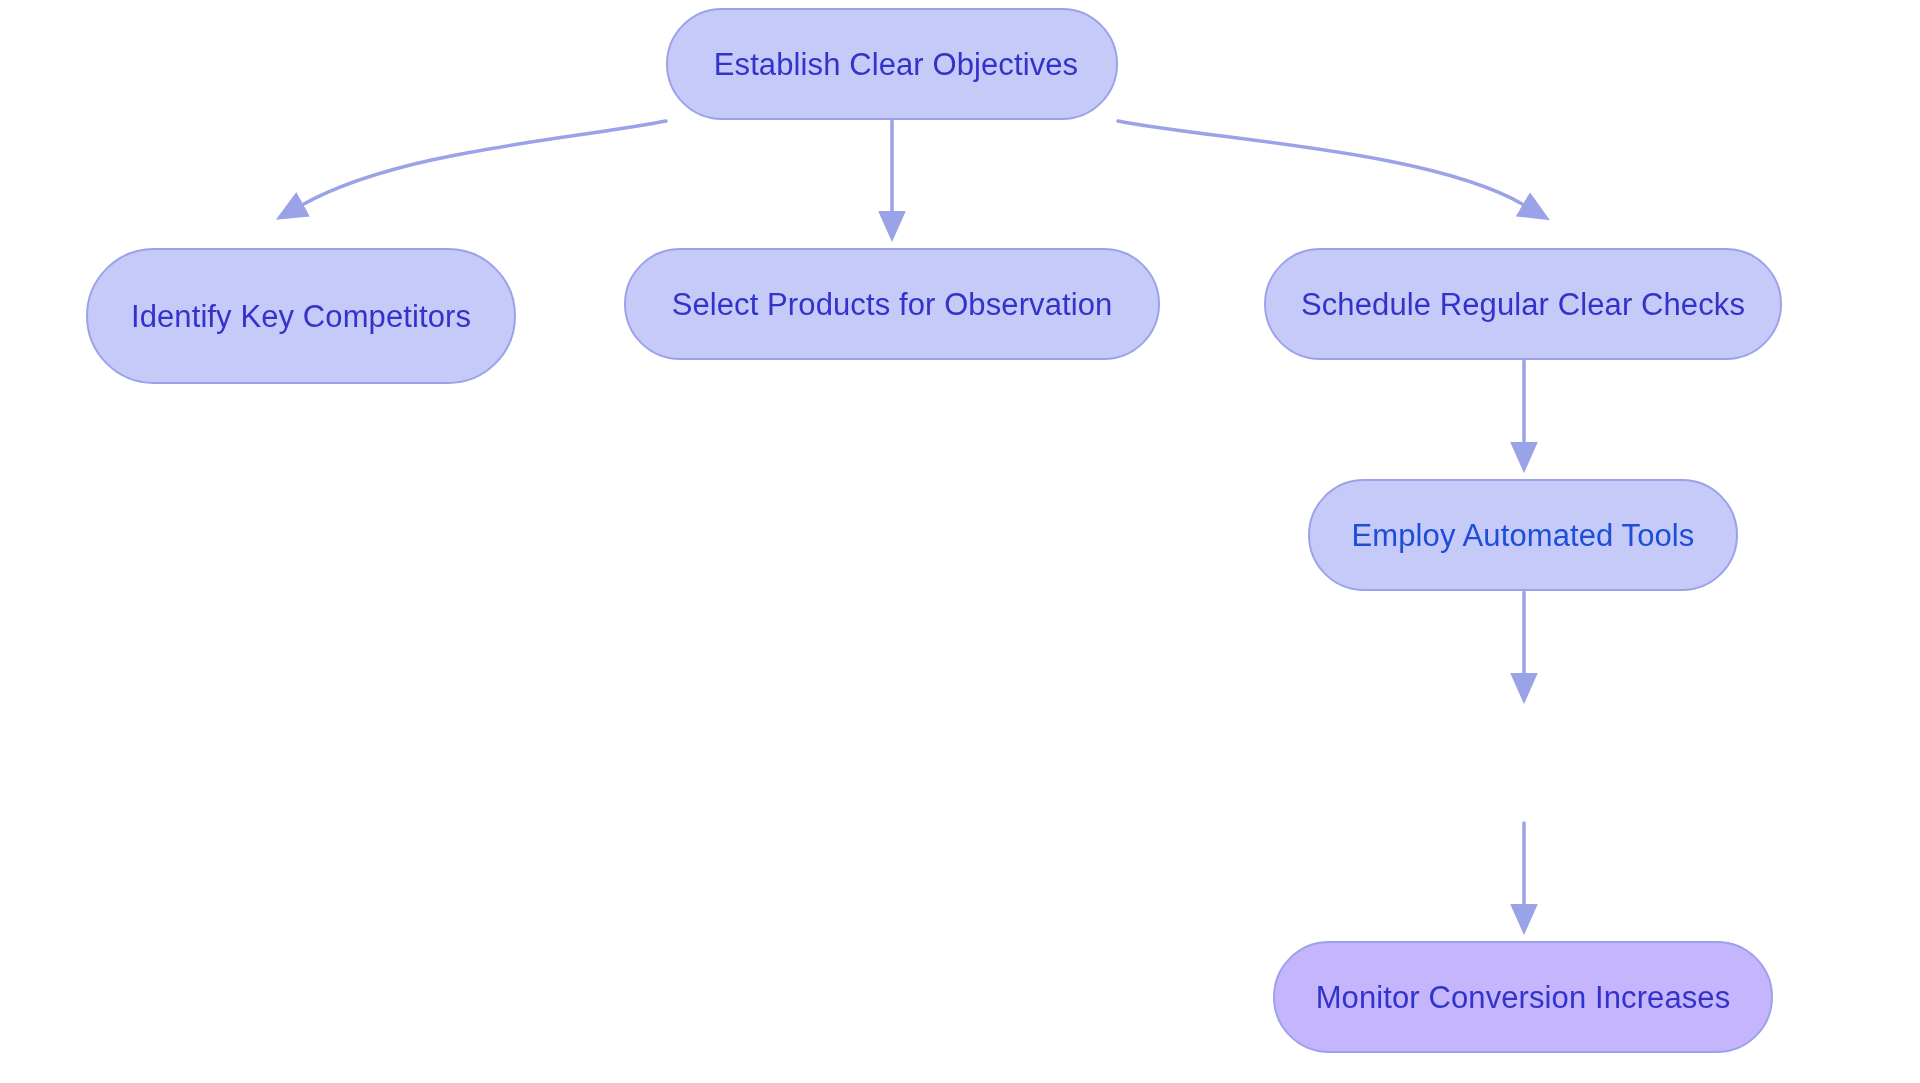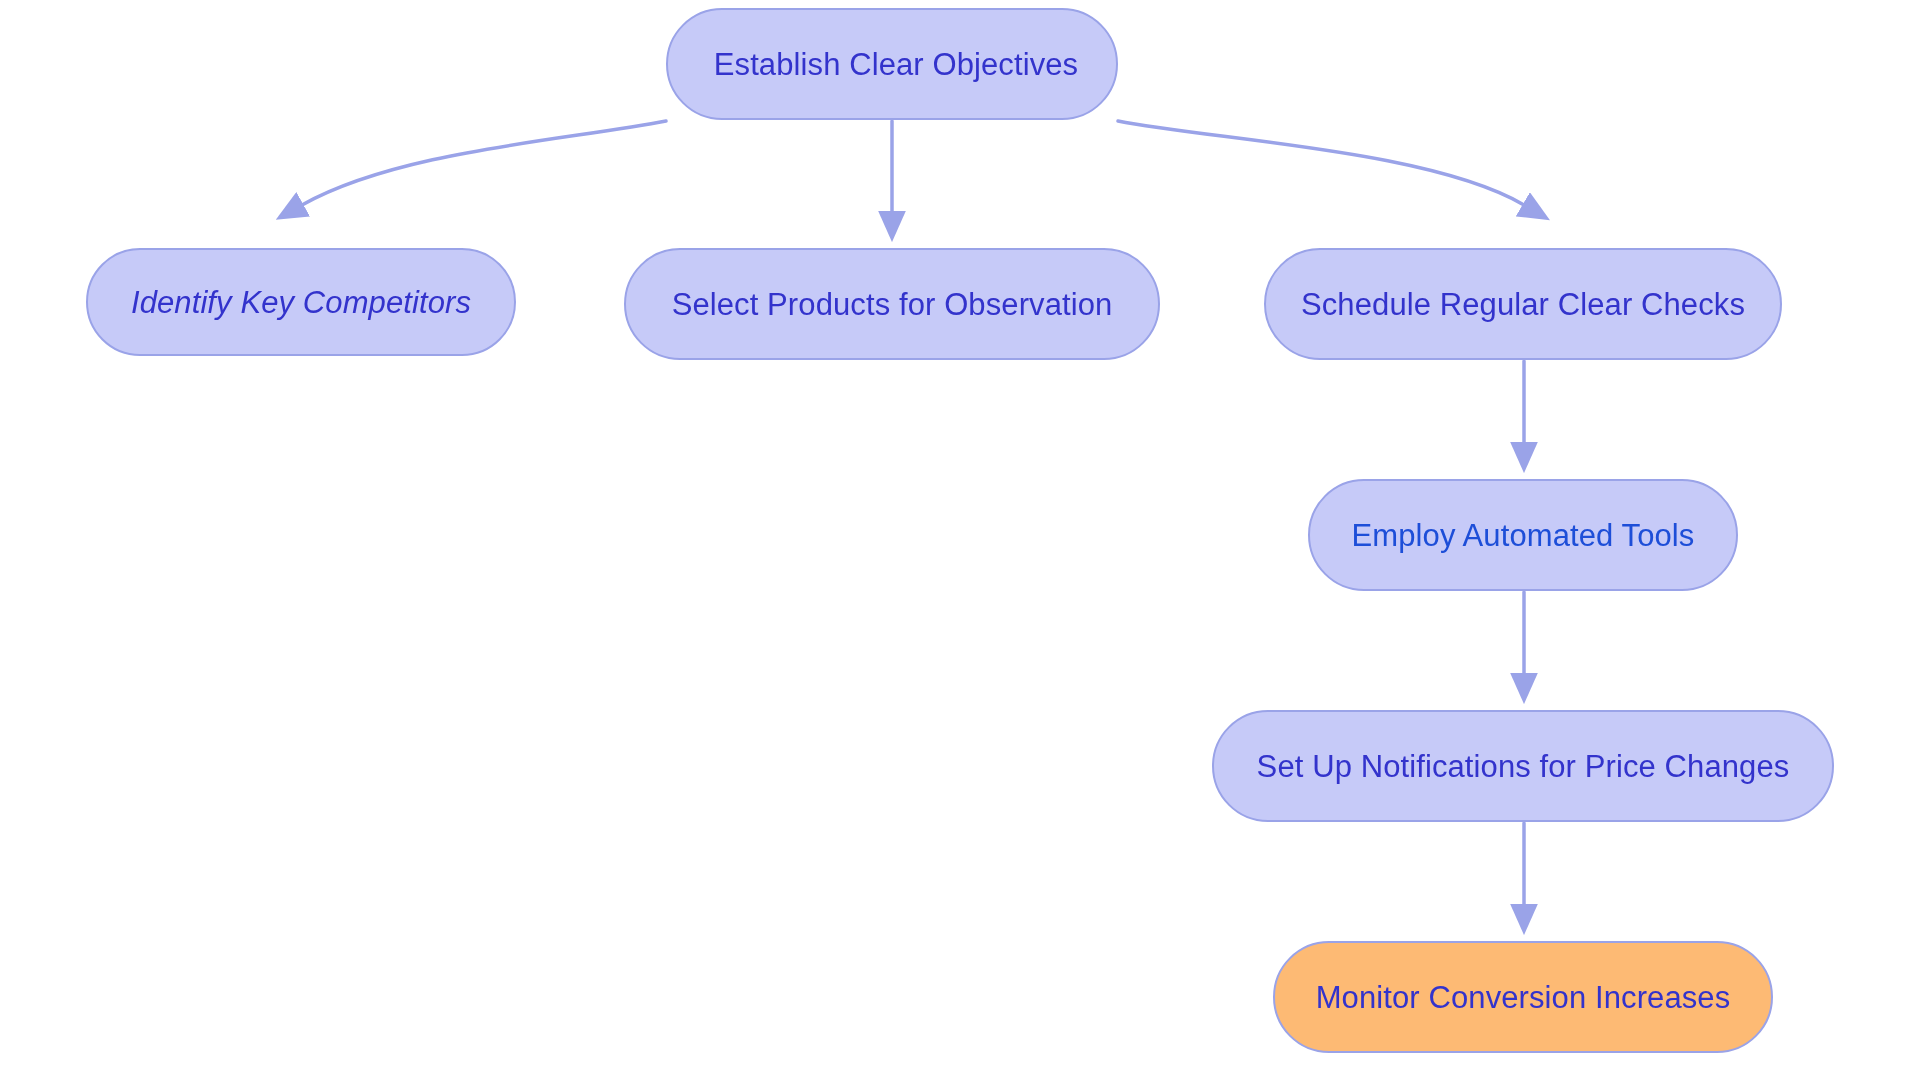--- a/index.html
+++ b/index.html
@@ -70,37 +70,34 @@
 
     <path fill="none" stroke="#9aa3e8" stroke-width="3.5" stroke-linecap="round" marker-end="url(#arrowhead)" d="M 1524 592 L 1524 674"></path>
 
     <path fill="none" stroke="#9aa3e8" stroke-width="3.5" stroke-linecap="round" marker-end="url(#arrowhead)" d="M 1524 823 L 1524 905"></path>
   </svg>
 
   <div class="node" style="left: 666px; top: 8px; width: 452px; height: 112px; background: rgb(198, 202, 248); border-color: rgb(154, 163, 232);">
     <span class="node-label" style="color: rgb(51, 51, 204); margin-left: 8px;">Establish Clear Objectives</span>
   </div>
 
-  <div class="node" style="left: 86px; top: 248px; width: 430px; height: 108px; background: rgb(198, 202, 248); border-color: rgb(154, 163, 232); font-style: italic;">
+  <div class="node" style="left: 86px; top: 248px; width: 430px; height: 136px; background: rgb(198, 202, 248); border-color: rgb(154, 163, 232);">
     <span class="node-label" style="color: rgb(51, 51, 204);">Identify Key Competitors</span>
   </div>
 
   <div class="node" style="left: 624px; top: 248px; width: 536px; height: 112px; background: rgb(198, 202, 248); border-color: rgb(154, 163, 232); text-align: right;">
     <span class="node-label" style="color: rgb(51, 51, 204);">Select Products for Observation</span>
   </div>
 
   <div class="node" style="left: 1264px; top: 248px; width: 518px; height: 112px; background: rgb(198, 202, 248); border-color: rgb(154, 163, 232);">
     <span class="node-label" style="color: rgb(51, 51, 204);">Schedule Regular Clear Checks</span>
   </div>
 
   <div class="node" style="left: 1308px; top: 479px; width: 430px; height: 112px; background: rgb(198, 202, 248); border-color: rgb(154, 163, 232);">
     <span class="node-label" style="color: #1d4ed8;">Employ Automated Tools</span>
   </div>
 
-  <div class="node" style="left: 1212px; top: 710px; width: 622px; height: 112px; background: rgb(198, 202, 248); border-color: rgb(154, 163, 232);">
-    <span class="node-label" style="color: rgb(51, 51, 204);">Set Up Notifications for Price Changes</span>
-  </div>
 
-  <div class="node" style="left: 1273px; top: 941px; width: 500px; height: 112px; background: #fdba74; border-color: rgb(154, 163, 232);">
+  <div class="node" style="left: 1273px; top: 941px; width: 500px; height: 112px; background: #c4b5fd; border-color: rgb(154, 163, 232);">
     <span class="node-label" style="color: rgb(51, 51, 204);">Monitor Conversion Increases</span>
   </div>
 
 </div>
 
 </body></html>

